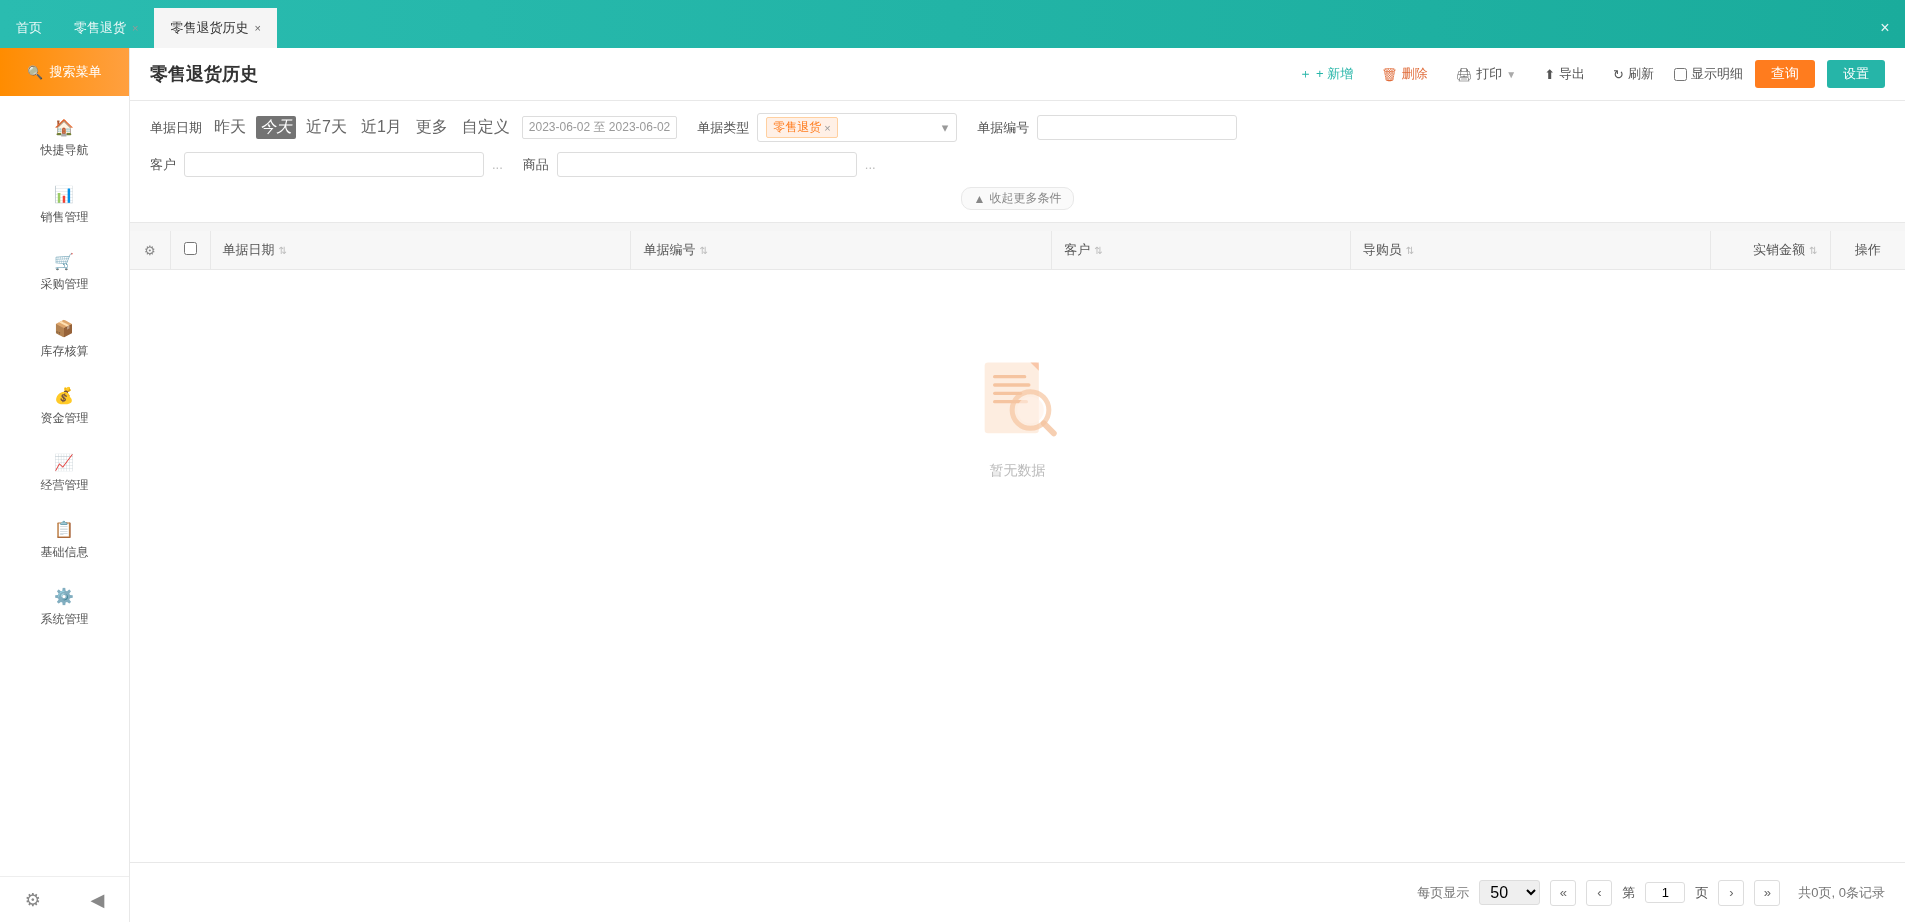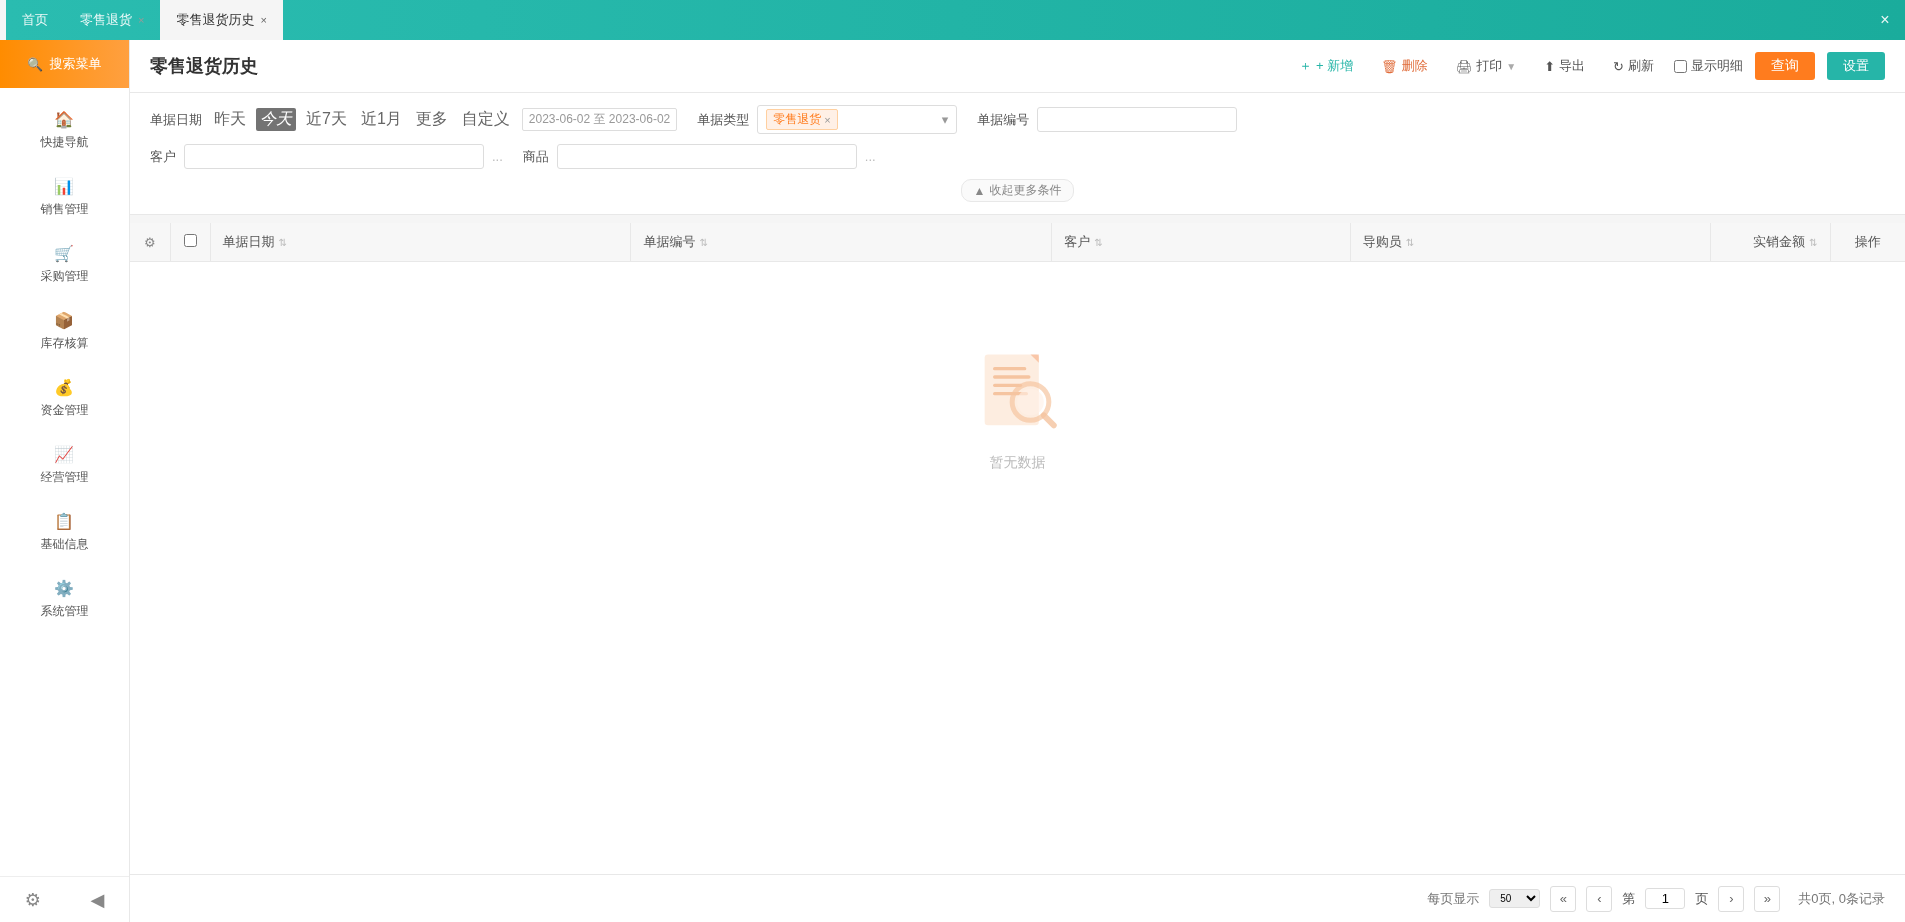--- a/index.html
+++ b/index.html
@@ -1,26 +1,25 @@
 <!DOCTYPE html>
 <html><head>
   <meta charset="utf-8">
   <style>
     * { box-sizing: border-box; margin: 0; padding: 0; font-family: "Microsoft YaHei", "PingFang SC", Arial, sans-serif; }
     body { width: 1905px; height: 922px; overflow: hidden; background: #f5f5f5; display: flex; flex-direction: column; }
 
     
     .top-bar {
-      height: 40px;
+      height: 48px;
       background: linear-gradient(to right, #2abcb0, #1aac9c);
       display: flex;
       align-items: flex-end;
       padding: 0 0;
       flex-shrink: 0;
-      margin-left: 6px;
     }
     .tab-item {
       height: 40px;
       display: flex;
       align-items: center;
       padding: 0 16px;
       font-size: 13px;
       color: rgba(255,255,255,0.9);
       cursor: pointer;
       position: relative;
@@ -336,38 +335,38 @@
       height: 100px;
       margin-bottom: 12px;
     }
     .empty-text {
       font-size: 14px;
       color: #bbb;
     }
 
     
     .pagination-bar {
-      height: 48px;
+      height: 60px;
       background: #fff;
       border-top: 1px solid #e8e8e8;
       display: flex;
       align-items: center;
       justify-content: flex-end;
       padding: 0 20px;
       gap: 10px;
       font-size: 13px;
       color: #555;
       flex-shrink: 0;
     }
     .page-size-label { color: #777; }
     .page-size-select {
       border: 1px solid #ddd;
       border-radius: 3px;
       padding: 2px 6px;
-      font-size: 10px;
+      font-size: 16px;
       outline: none;
       cursor: pointer;
     }
     .page-nav-btn {
       width: 26px;
       height: 26px;
       border: 1px solid #ddd;
       background: #fff;
       border-radius: 3px;
       display: flex;

